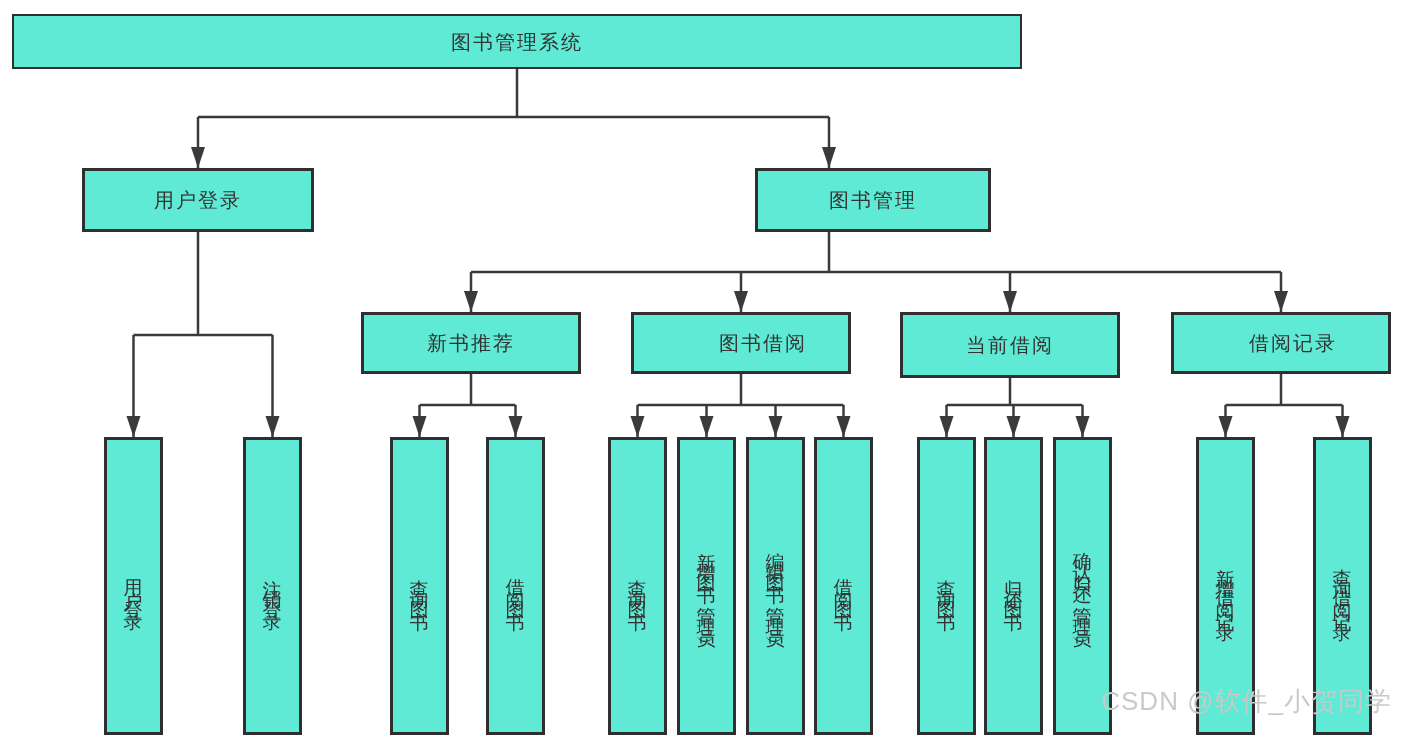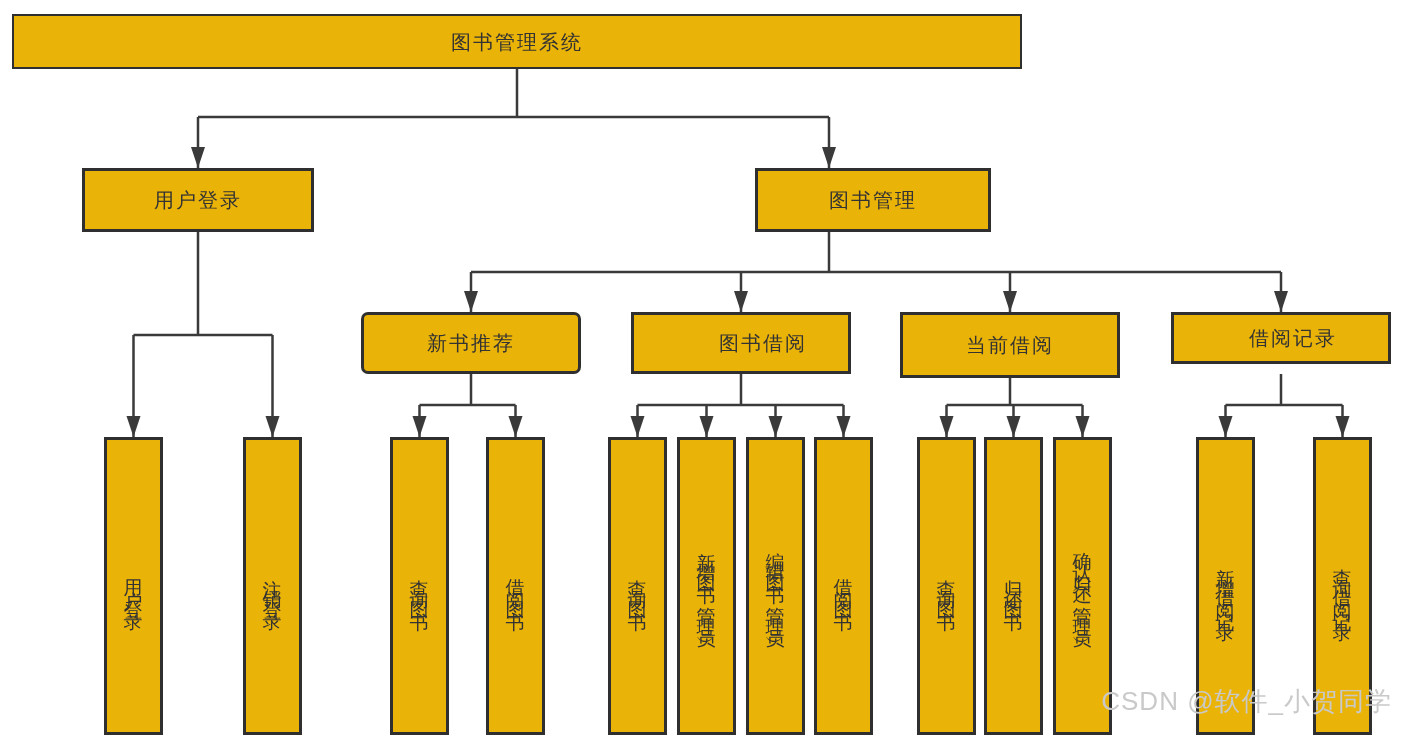--- a/index.html
+++ b/index.html
@@ -14,41 +14,41 @@
     width:1405px;height:747px;position:relative;overflow:hidden;
     background:var(--bg);
     font-family:"Liberation Sans","DejaVu Sans",sans-serif;
     color:var(--text);
   }
   #stage{position:absolute;left:0;top:0;width:1405px;height:747px;}
   svg.wires{position:absolute;left:0;top:0;pointer-events:none;}
   svg.wires .ln{stroke:var(--line);stroke-width:2.5;fill:none;}
   svg.wires .ah{fill:var(--line);}
   .box{
-    position:absolute;box-sizing:border-box;background:#eab308;
+    position:absolute;box-sizing:border-box;background:#5eead4;
     border:3px solid var(--border);
     display:flex;align-items:center;justify-content:center;
     line-height:1;
   }
   .h{font-size:20px;letter-spacing:2px;white-space:nowrap;}
   .v{
     width:59px;height:298px;top:437px;
     font-size:19px;letter-spacing:11px;
     writing-mode:vertical-rl;text-orientation:upright;
   }
   
   #n-root{left:12px;top:14px;width:1010px;height:55px;border-width:2.5px;}
   
   #n-login{left:82px;top:168px;width:232px;height:64px;}
   #n-mgmt{left:711px;top:168px;width:236px;height:64px;margin-left:44px;}
   
-  #n-rec{left:361px;top:312px;width:220px;height:62px;border-radius:7px;}
+  #n-rec{left:361px;top:312px;width:220px;height:62px;}
   #n-borrow{left:631px;top:312px;width:220px;height:62px;padding-left:44px;}
   #n-current{left:900px;top:312px;width:220px;height:66px;}
-  #n-records{left:1171px;top:312px;width:220px;height:52px;padding-left:24px;}
+  #n-records{left:1171px;top:312px;width:220px;height:62px;padding-left:24px;}
   
   #l1{left:104px;}  #l2{left:243px;}
   #l3{left:390px;}  #l4{left:486px;}
   #l5{left:608px;}  #l6{left:677px;}
   #l7{left:746px;}  #l8{left:814px;}
   #l9{left:917px;}  #l10{left:984px;}
   #l11{left:1053px;}
   #l12{left:1196px;} #l13{left:1313px;}
   .watermark{
     position:absolute;right:13px;top:684px;

